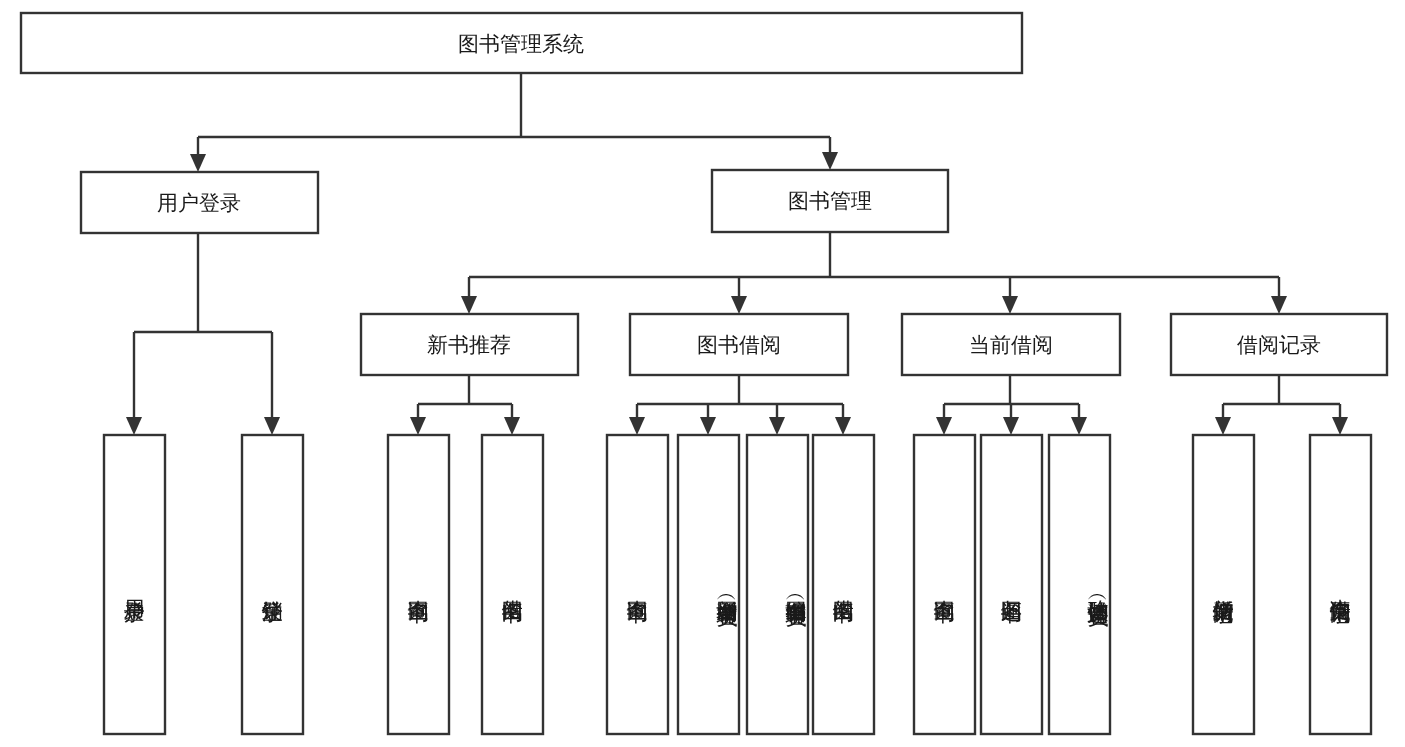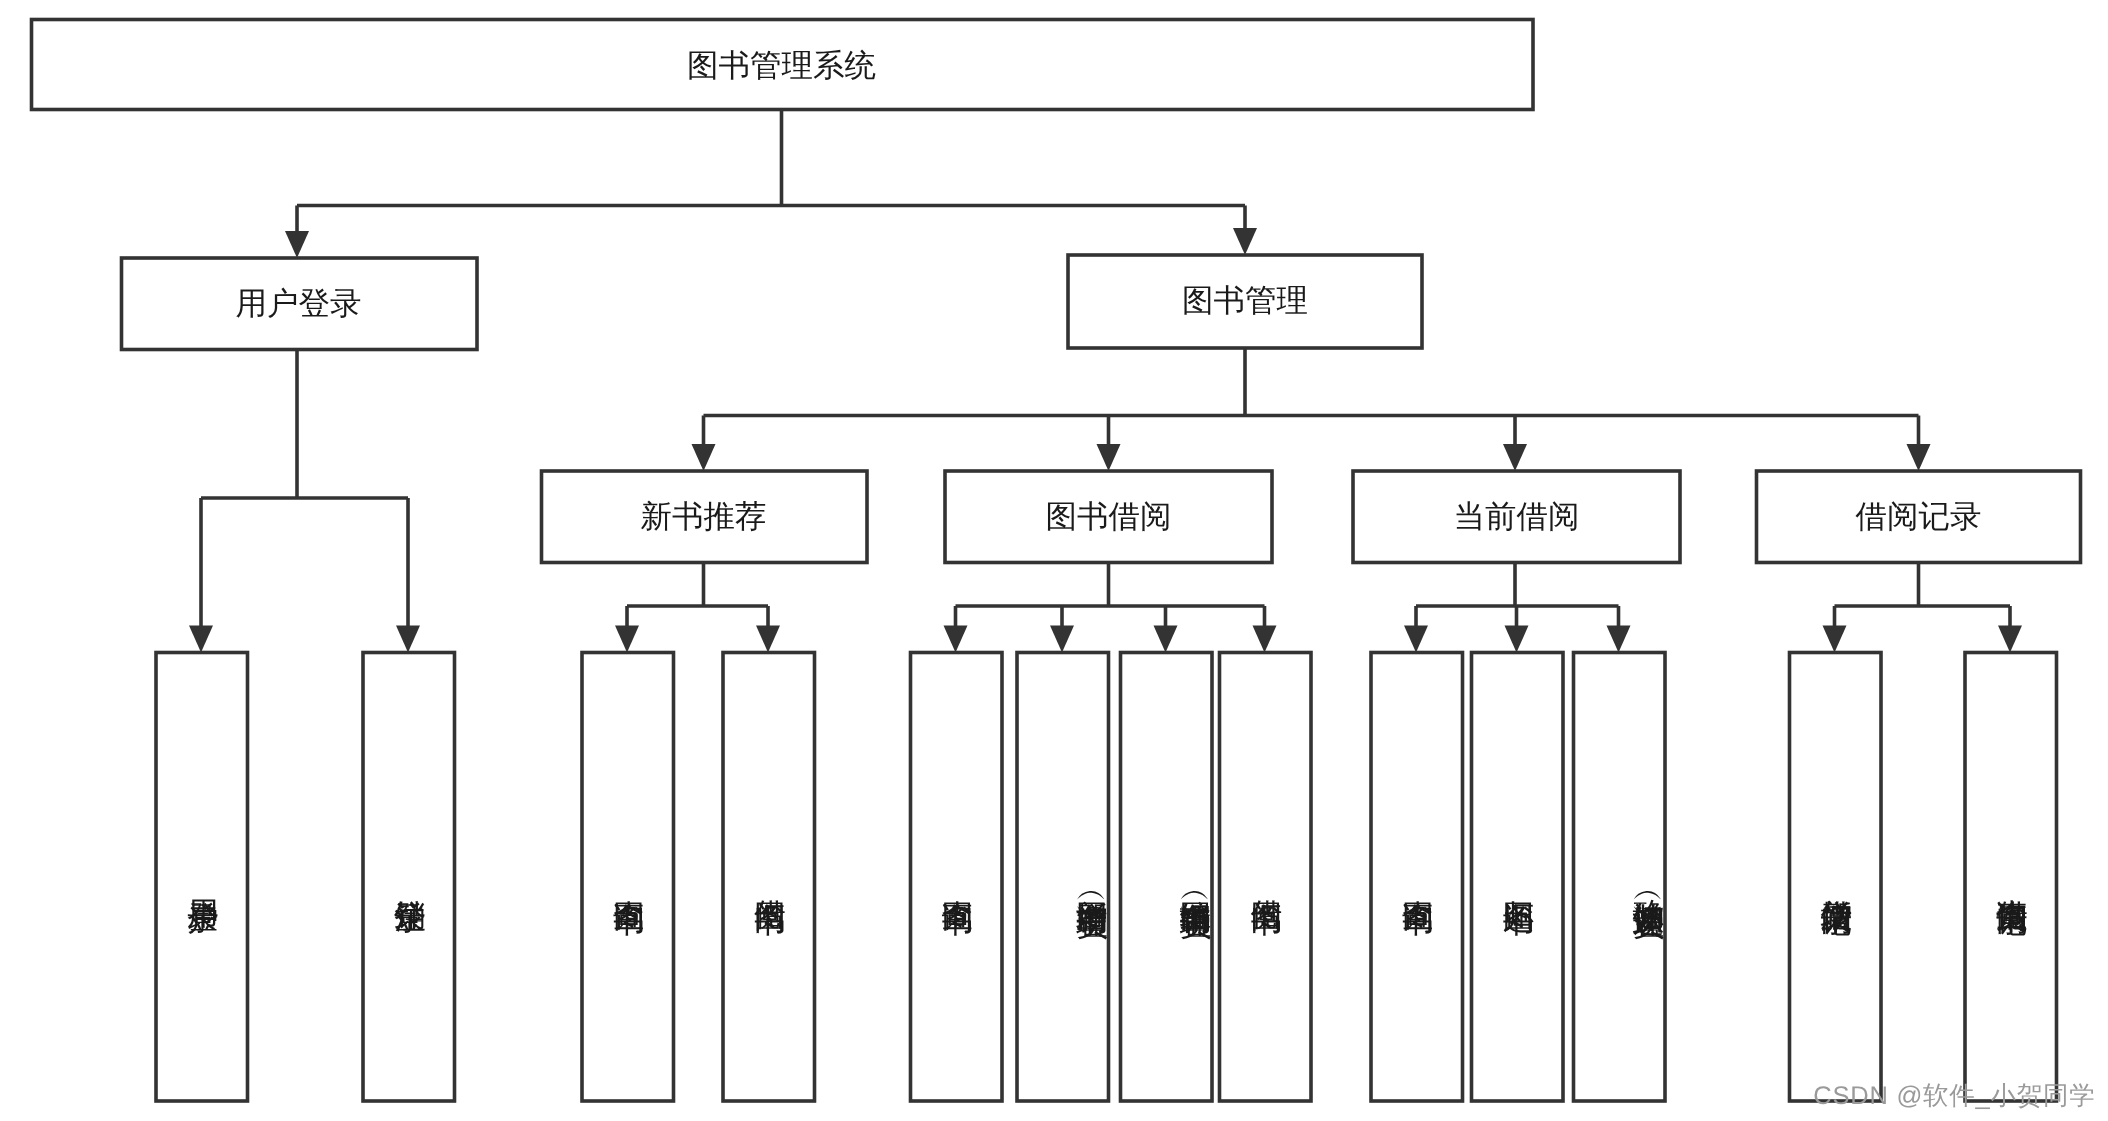--- a/index.html
+++ b/index.html
@@ -213,14 +213,13 @@
   <div class="leaf-label" style="left:747px; top:440px; width:61px; height:294px; align-items:flex-start;">编辑图书（管理员）</div>
   <div class="leaf-label" style="left:813px; top:435px; width:61px; height:299px;">借阅图书</div>
 
   <div class="leaf-label" style="left:914px; top:435px; width:61px; height:299px;">查询图书</div>
   <div class="leaf-label" style="left:981px; top:435px; width:61px; height:299px;">归还图书</div>
   <div class="leaf-label" style="left:1049px; top:440px; width:61px; height:294px; align-items:flex-start;">确认归还（管理员）</div>
 
   <div class="leaf-label" style="left:1193px; top:435px; width:61px; height:299px;">新增借阅记录</div>
   <div class="leaf-label" style="left:1310px; top:435px; width:61px; height:299px;">查询借阅记录</div>
 
-  <div id="watermark">CSDN @软件_小贺同学</div>
 </div>
 
 </body></html>

